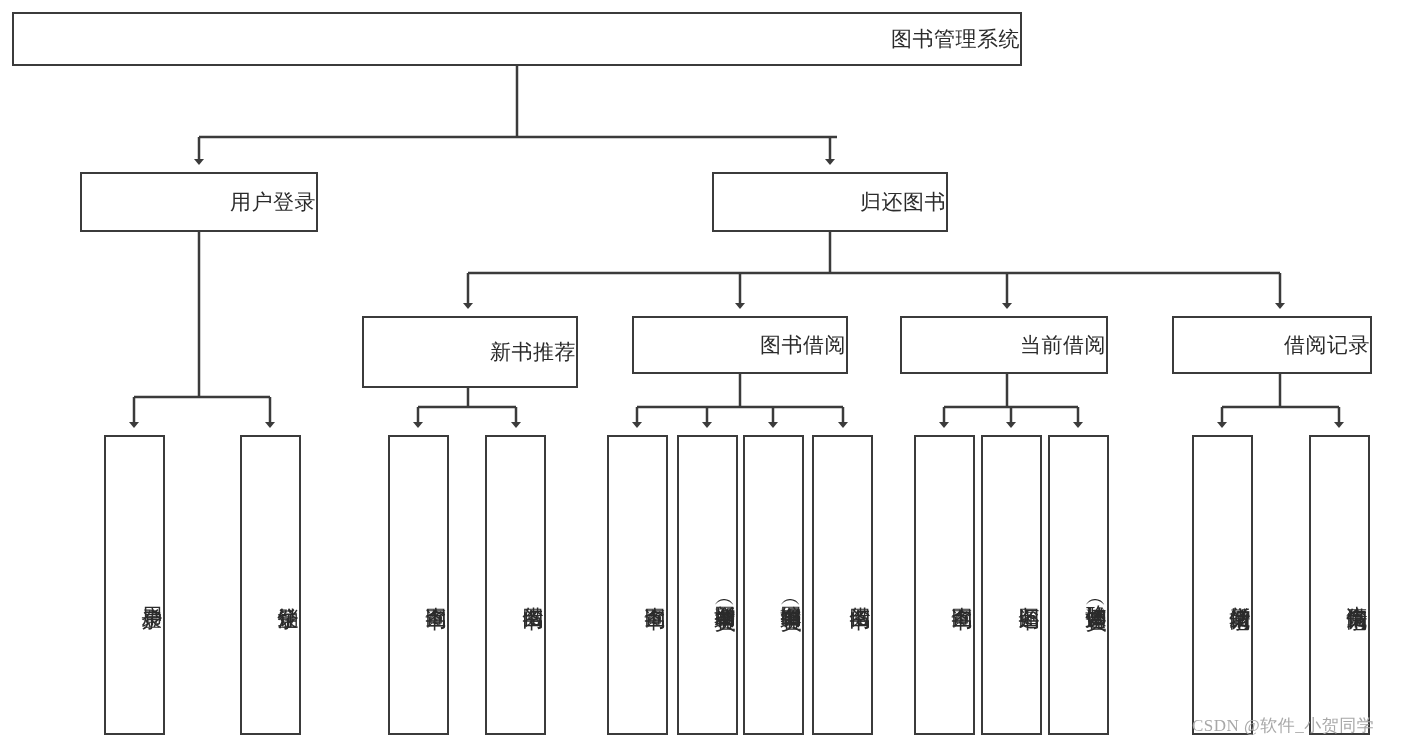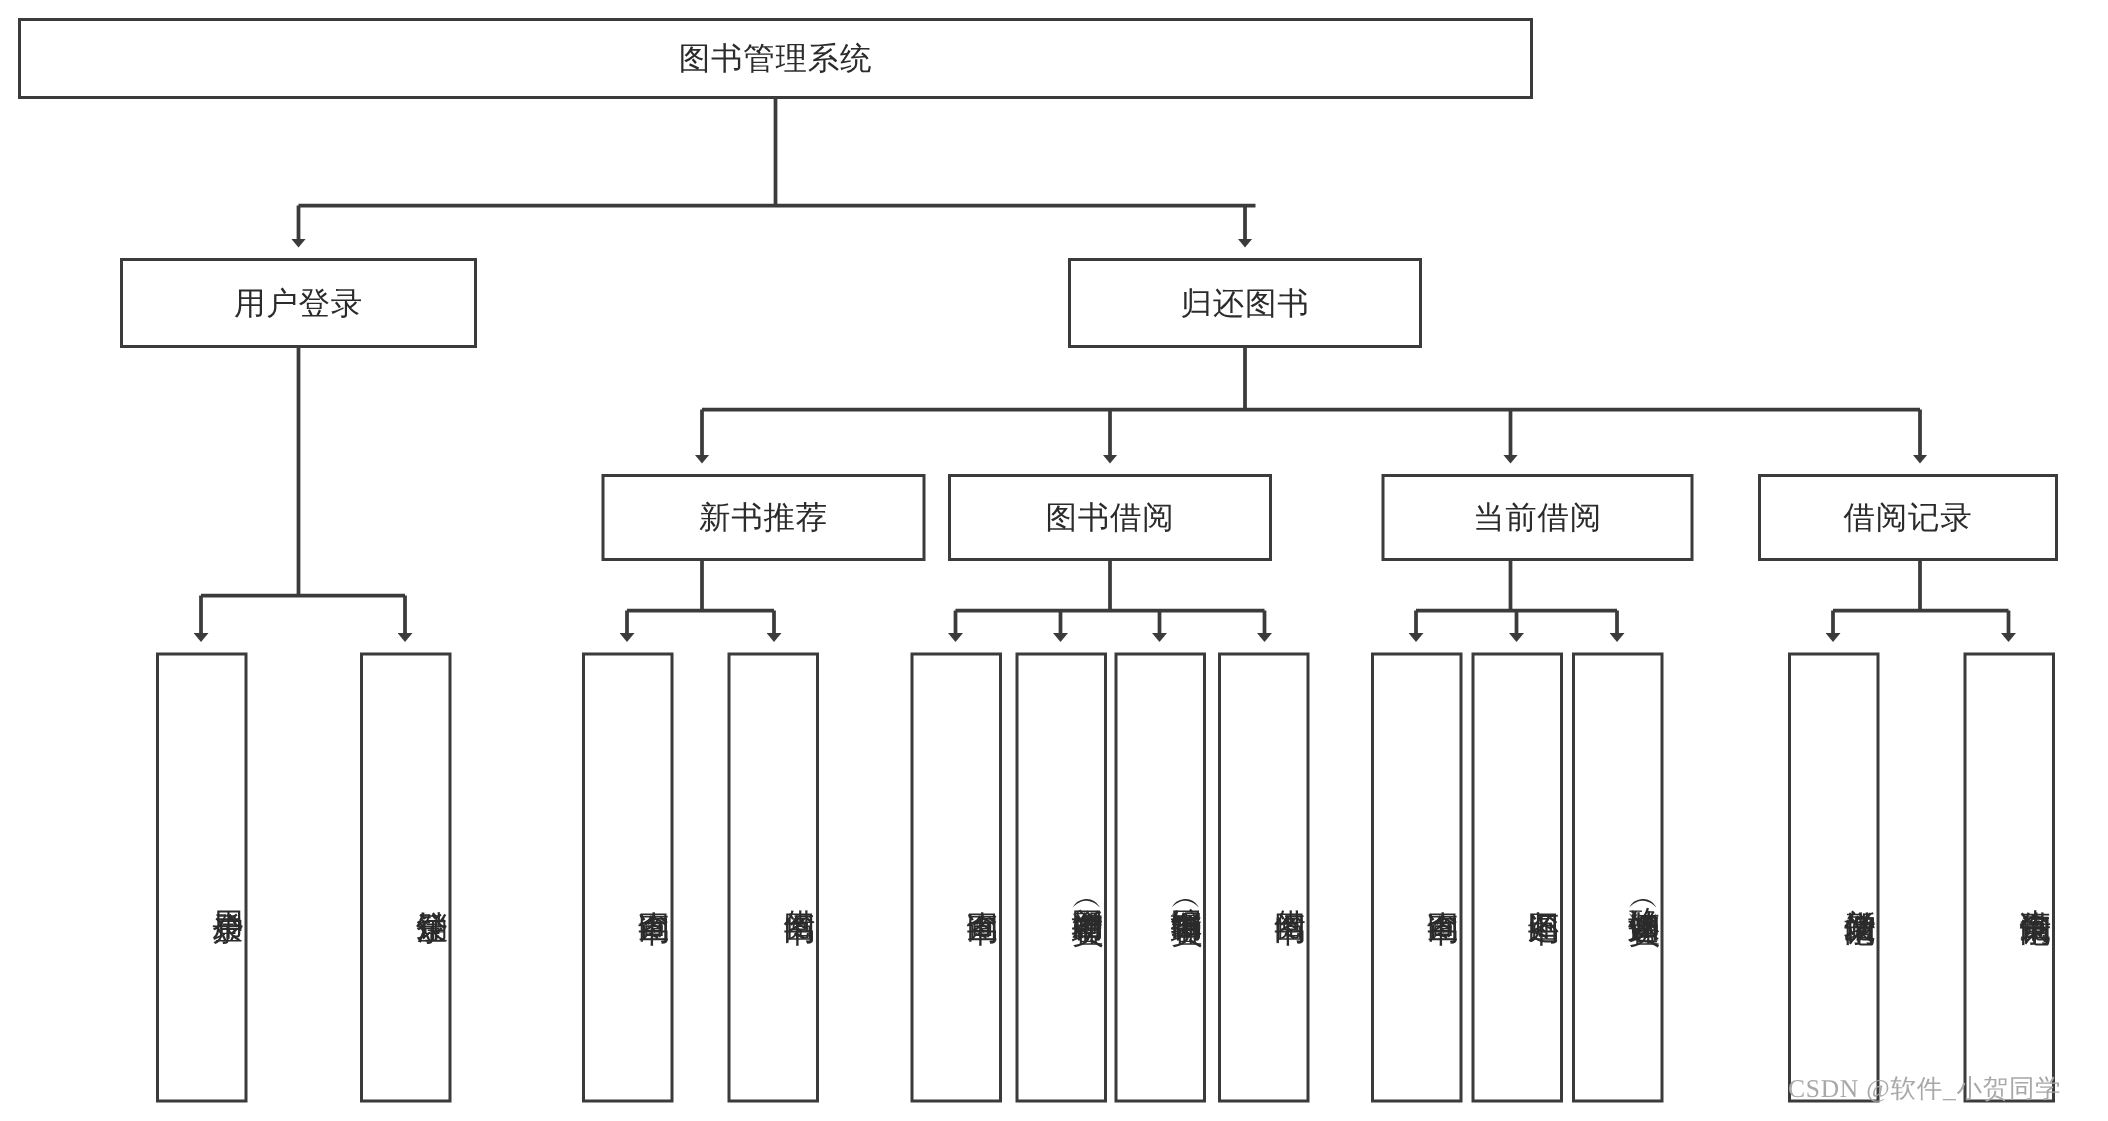--- a/index.html
+++ b/index.html
@@ -25,21 +25,21 @@
     width: 1405px;
     height: 747px;
   }
   .node {
     position: absolute;
     box-sizing: border-box;
     border: 2px solid #3b3b3b;
     background: #ffffff;
     display: flex;
     align-items: center;
-    justify-content: center;
+    justify-content: flex-end;
     color: #2b2b2b;
   }
   .node.horiz {
     font-size: 21px;
     letter-spacing: 0.5px;
   }
   .node.vert {
     writing-mode: vertical-rl;
     text-orientation: upright;
     font-size: 21px;
@@ -128,27 +128,27 @@
     <span class="label">图书管理系统</span>
   </div>
 
   <div class="node horiz" style="left:80px; top:172px; width:238px; height:60px;">
     <span class="label">用户登录</span>
   </div>
   <div class="node horiz" style="left:712px; top:172px; width:236px; height:60px;">
     <span class="label">归还图书</span>
   </div>
 
-  <div class="node horiz" style="left:362px; top:316px; width:216px; height:58px;margin-left:39px;">
+  <div class="node horiz" style="left:362px; top:316px; width:216px; height:72px;">
     <span class="label">新书推荐</span>
   </div>
   <div class="node horiz" style="left:632px; top:316px; width:216px; height:58px;">
     <span class="label">图书借阅</span>
   </div>
-  <div class="node horiz" style="left:900px; top:316px; width:208px; height:58px;margin-left:21px;">
+  <div class="node horiz" style="left:900px; top:316px; width:208px; height:58px;">
     <span class="label">当前借阅</span>
   </div>
   <div class="node horiz" style="left:1172px; top:316px; width:200px; height:58px;">
     <span class="label">借阅记录</span>
   </div>
 
   <div class="node vert" style="left:104px; top:435px; width:61px; height:300px;">
     <span class="label">用户登录</span>
   </div>
   <div class="node vert" style="left:240px; top:435px; width:61px; height:300px;">

